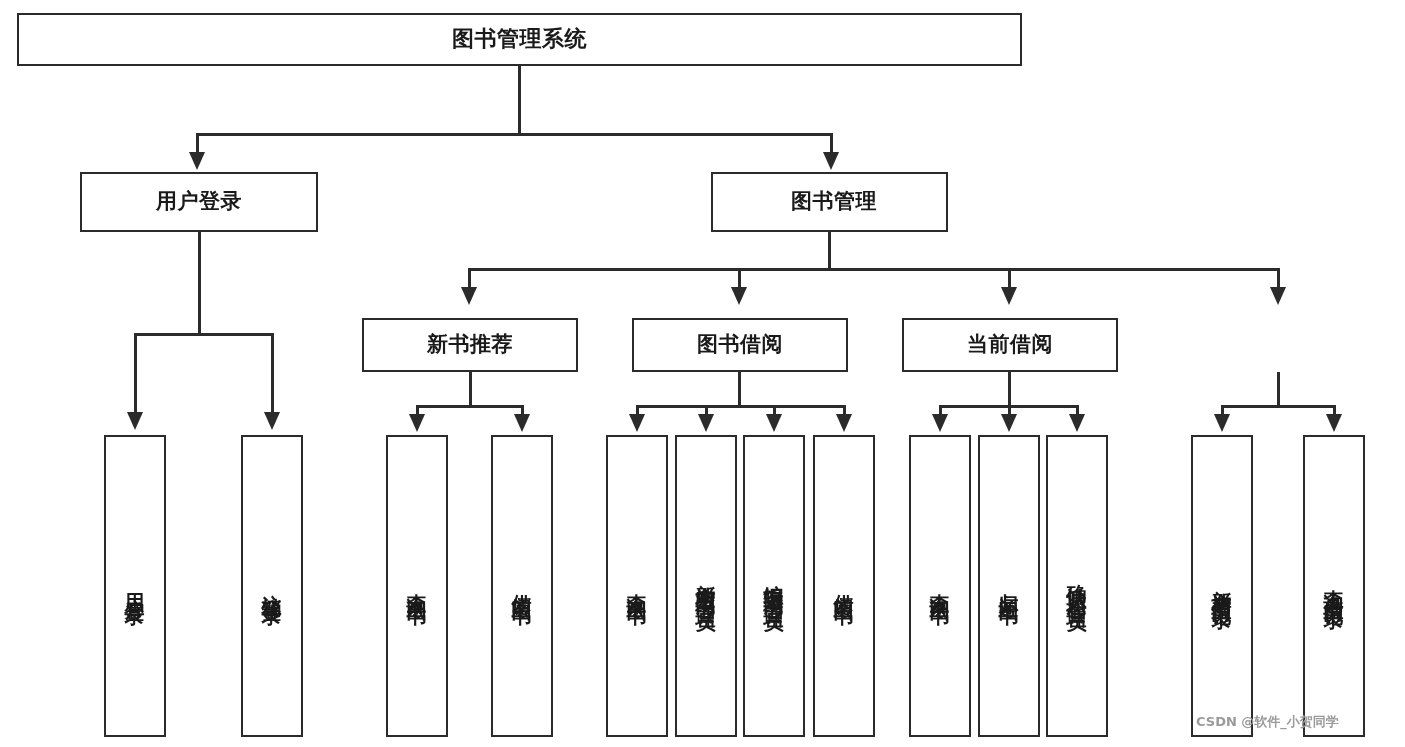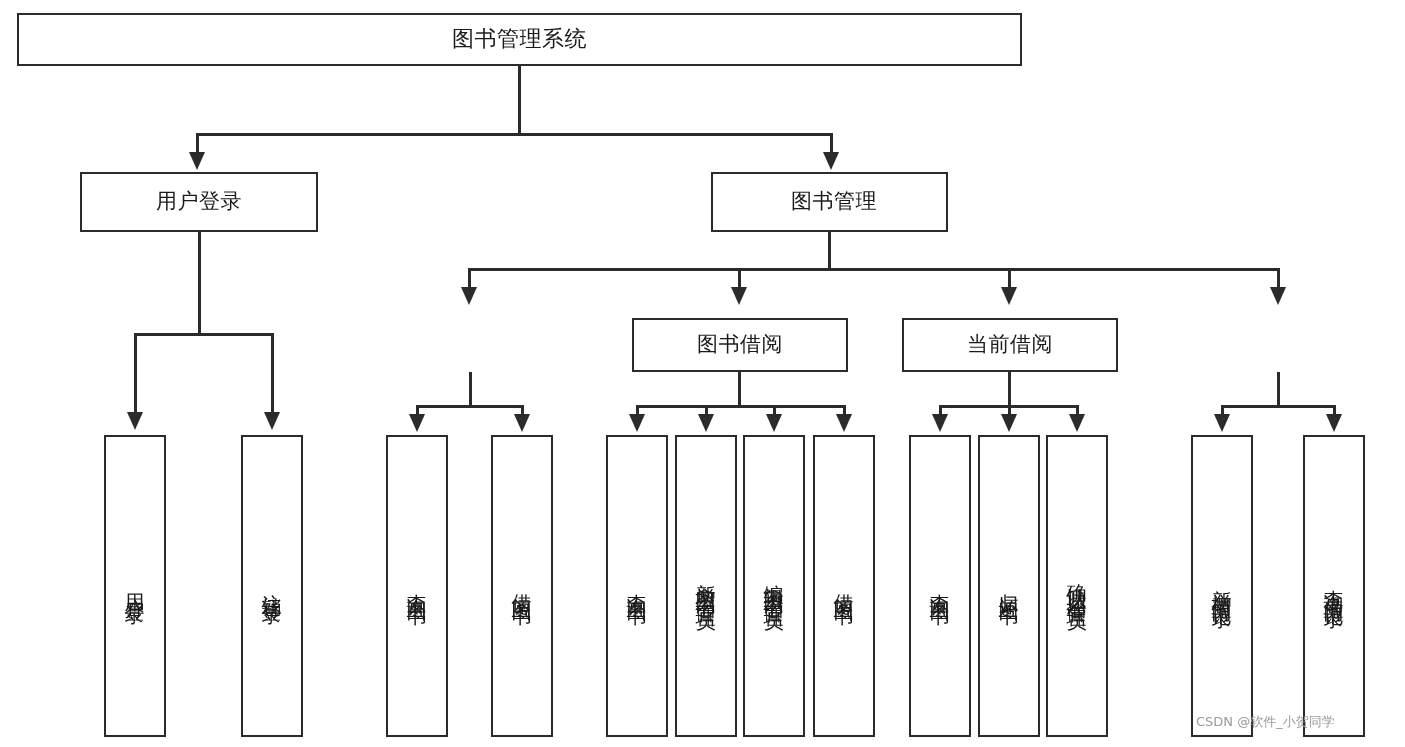--- a/index.html
+++ b/index.html
@@ -9,20 +9,21 @@
   }
   body {
     font-family: "DejaVu Sans", "Liberation Sans", sans-serif;
   }
   #canvas {
     position: relative;
     width: 1405px;
     height: 747px;
     background: #ffffff;
     overflow: hidden;
+    font-weight: bold;
   }
 
   
   .node {
     position: absolute;
     box-sizing: border-box;
     border: 2px solid #2b2b2b;
     background: #ffffff;
     display: flex;
     align-items: center;
@@ -118,20 +119,23 @@
 
   <div class="edge vline" style="left:738px; top:268px; width:3px; height:22px;"></div>
   <div class="arrow" style="left:731px; top:287px;"></div>
 
   <div class="edge vline" style="left:1008px; top:268px; width:3px; height:22px;"></div>
   <div class="arrow" style="left:1001px; top:287px;"></div>
 
   <div class="edge vline" style="left:1277px; top:268px; width:3px; height:22px;"></div>
   <div class="arrow" style="left:1270px; top:287px;"></div>
 
+  <div class="node h" style="left:362px; top:318px; width:216px; height:54px;">
+    <span>新书推荐</span>
+  </div>
   <div class="node h" style="left:632px; top:318px; width:216px; height:54px;">
     <span>图书借阅</span>
   </div>
   <div class="node h" style="left:902px; top:318px; width:216px; height:54px;">
     <span>当前借阅</span>
   </div>
 
   <div class="edge vline" style="left:469px; top:372px; width:3px; height:36px;"></div>
   <div class="edge hline" style="left:416px; top:405px; width:108px; height:3px;"></div>
   <div class="edge vline" style="left:416px; top:405px; width:3px; height:12px;"></div>

